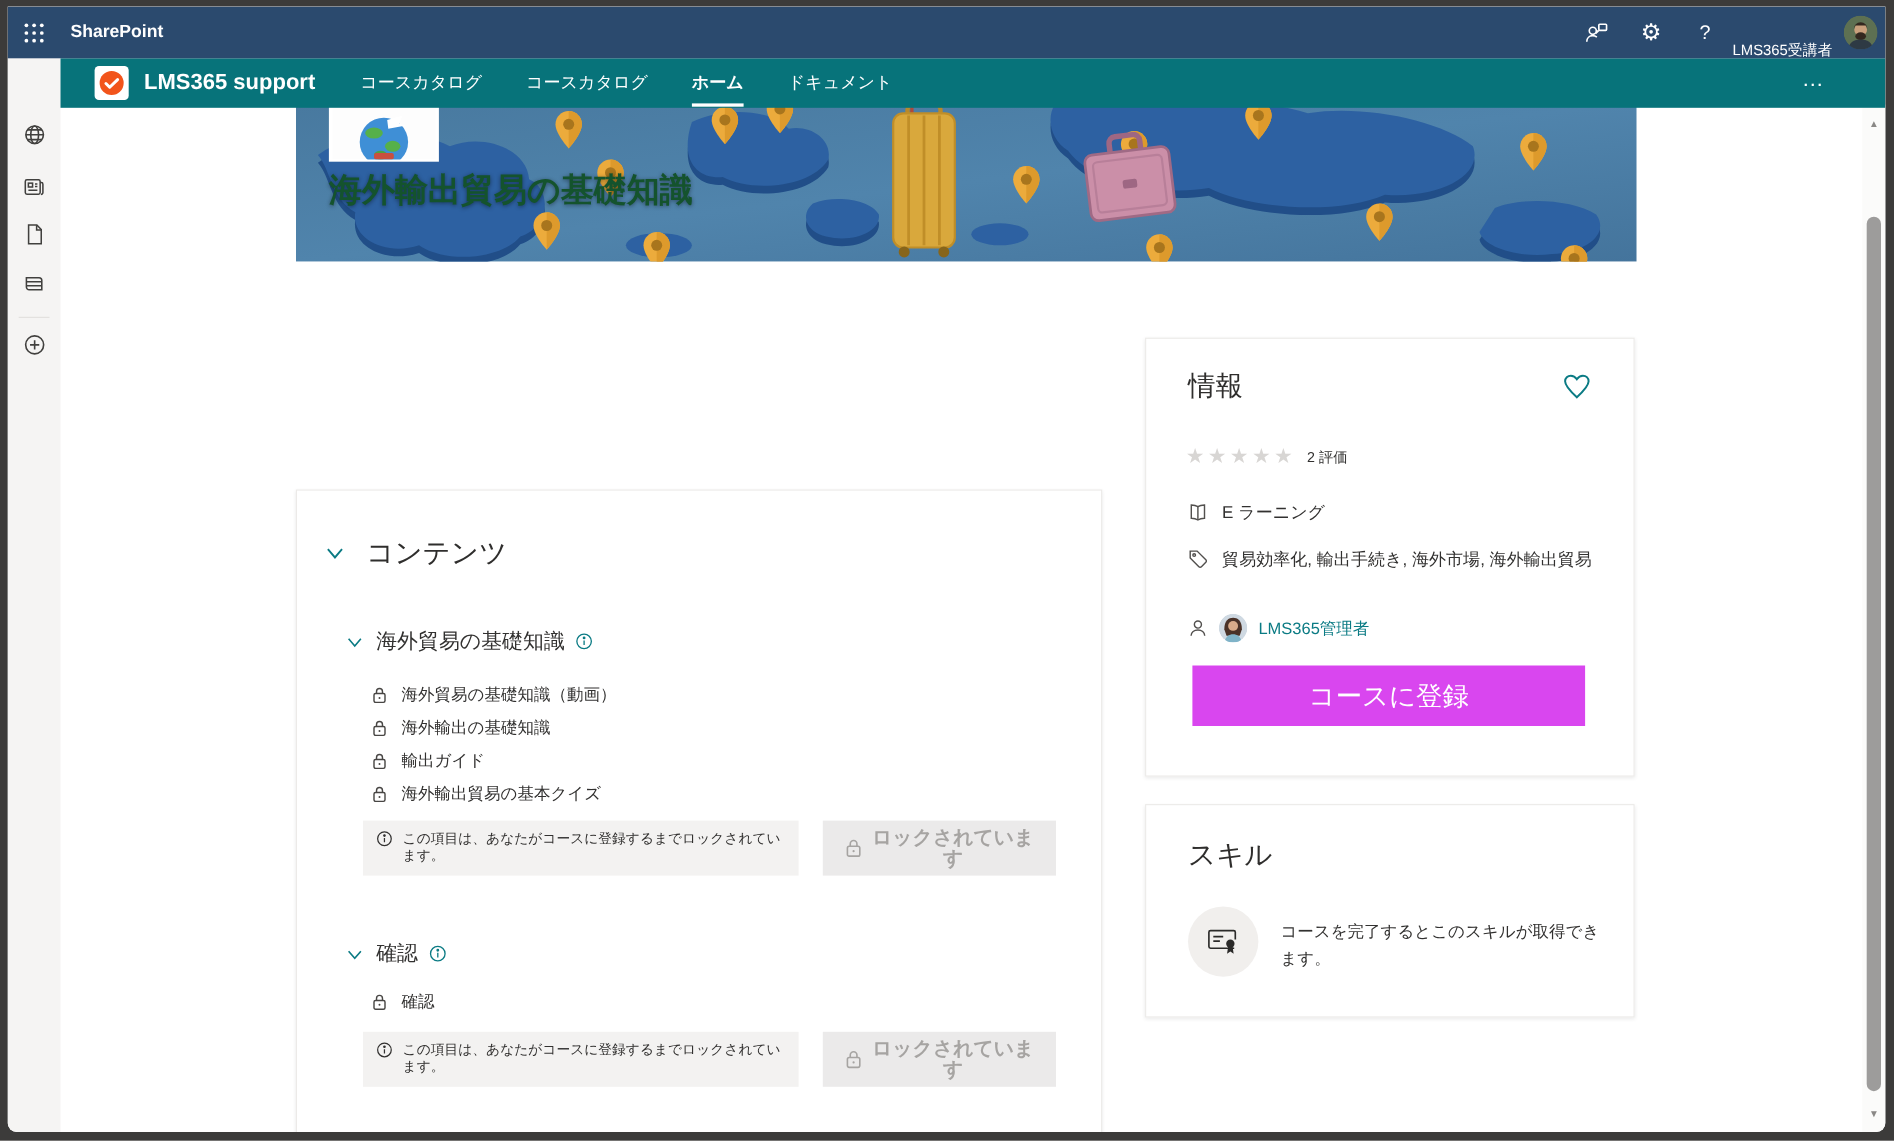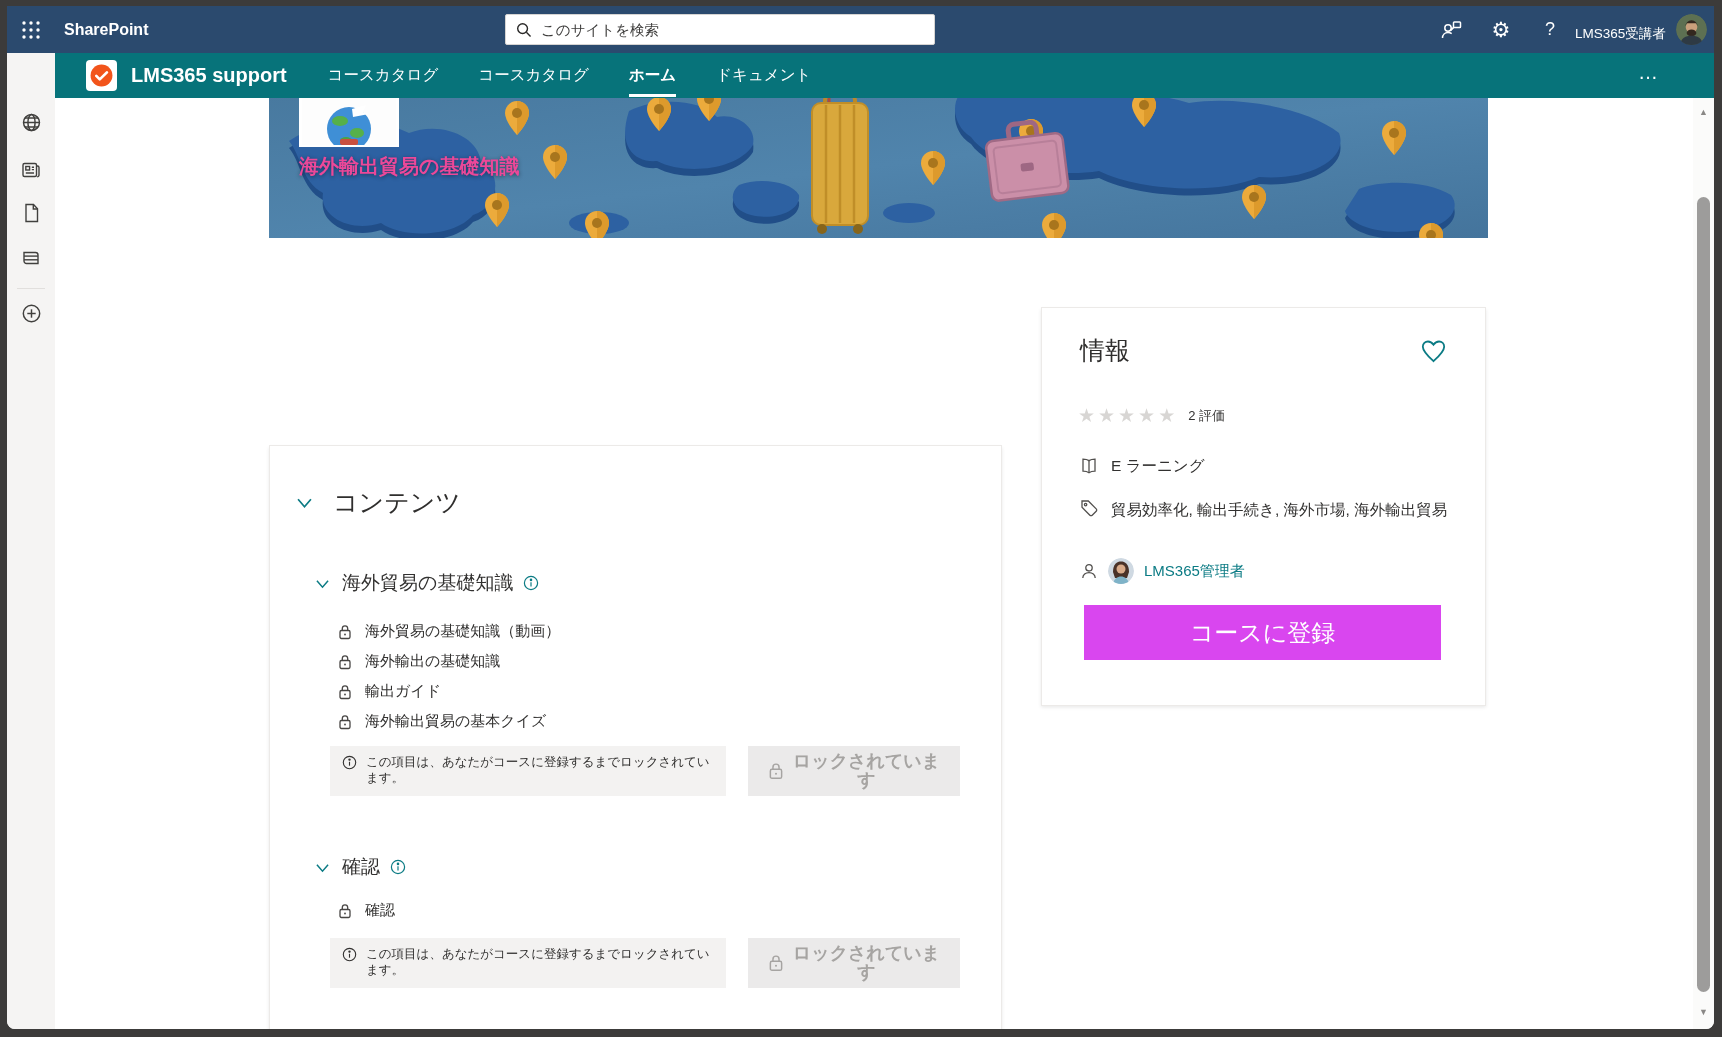--- a/index.html
+++ b/index.html
@@ -11,21 +11,21 @@
   
   .suite-bar { position:absolute; left:0; top:0; right:0; height:47px; background:#2b4a6e; z-index:30; }
   .waffle { position:absolute; left:0; top:0; width:48px; height:47px; display:flex; align-items:center; justify-content:center; color:#fff; cursor:pointer; }
   .sp-title { position:absolute; left:57px; top:0; height:47px; line-height:47px; color:#fff; font-size:16px; font-weight:700; }
   .searchbox { position:absolute; left:498px; top:8px; width:430px; height:31px; background:#fff; border:1px solid #d6d4d2; border-radius:2px;
                display:flex; align-items:center; padding:0 10px; gap:9px; color:#2b2a29; }
   .searchbox input { border:0; outline:0; flex:1; font-size:14.5px; font-family:inherit; color:#2b2a29; background:transparent; }
   .searchbox input::placeholder { color:#3b3a39; opacity:1; }
   .suite-ic { position:absolute; top:0; height:47px; width:40px; display:flex; align-items:center; justify-content:center; color:#fff; cursor:pointer; }
   .ic-share { left:1424px; } .ic-gear { left:1474px; font-size:21px; } .ic-help { left:1523px; font-size:18px; font-weight:400; }
-  .user-name { position:absolute; left:1568px; top:4px; height:47px; line-height:47px; color:#fff; font-size:13.5px;text-align:right; }
+  .user-name { position:absolute; left:1568px; top:16px; height:47px; line-height:47px; color:#fff; font-size:13.5px;text-align:right; }
   .avatar-btn { position:absolute; left:1669px; top:8px; width:31px; height:31px; border-radius:50%; overflow:hidden; cursor:pointer; }
 
   
   .site-nav { position:absolute; left:48px; top:47px; right:0; height:45px; background:#07737a; display:flex; align-items:center; z-index:25; }
   .lms-logo { width:31px; height:31px; background:#fff; border-radius:4px; margin-left:31px; display:flex; align-items:center; justify-content:center; cursor:pointer; }
   .site-title { color:#fff; font-size:20px; font-weight:700; margin-left:14px; cursor:pointer; }
   .nav-items { display:flex; margin-left:40px; gap:38px; height:100%; align-items:center; }
   .nav-item { color:#fff; font-size:15.5px; position:relative; cursor:pointer; padding:2px 1px;text-align:right; }
   .nav-item.active { font-weight:700; }
   .nav-item.active::after { content:""; position:absolute; left:1px; right:1px; bottom:-9px; height:3px; background:#fff; }
@@ -38,21 +38,21 @@
 
   
   .scrollbar { position:absolute; right:0; top:89px; bottom:0; width:21px; background:#fbfbfa; z-index:20; }
   .scroll-arrow { position:absolute; left:0; width:21px; text-align:center; color:#8a8886; font-size:9px; cursor:pointer; }
   .scroll-thumb { position:absolute; left:4px; width:13px; top:102px; height:795px; background:#9d9c9b; border-radius:7px; cursor:pointer; }
 
   
   .hero { position:absolute; left:262px; top:87px; width:1219px; height:145px; overflow:hidden; }
   .hero svg.map { position:absolute; left:0; top:0; }
   .hero-thumb { position:absolute; left:30px; top:0; width:100px; height:54px; background:#fff; display:flex; align-items:center; justify-content:center; overflow:hidden; }
-  .hero-title { position:absolute; left:30px; top:60px; color:#ec4899; font-size:20px; font-weight:700; text-shadow:0 1px 4px rgba(0,0,0,.45); }
+  .hero-title { position:absolute; left:30px; top:60px; color:#14532d; font-size:30px; font-weight:700; text-shadow:0 1px 4px rgba(0,0,0,.45); }
 
   
   .card { position:absolute; background:#fff; border:1px solid #eceae8; box-shadow:0 1.6px 3.6px rgba(0,0,0,.09); }
   .card-desc { left:262px; top:328px; width:733px; height:123px; display:flex; align-items:center; padding-left:27px; }
   .card-content { left:262px; top:439px; width:733px; height:625px; }
   .chev { color:#0b7b84; flex:0 0 auto; display:flex; cursor:pointer; }
   .h-card { font-size:25px; color:#2f2e2d; margin-left:21px; }
   .row-flex { position:absolute; display:flex; align-items:center; }
   .sec-title { font-size:19px; color:#323130; margin-left:13px; }
   .info-badge { margin-left:10px; display:flex; color:#0b7b84; cursor:pointer; }
@@ -102,29 +102,20 @@
           <circle cx="17" cy="3" r="1.7"></circle>
         <circle cx="3" cy="10" r="1.7"></circle>
           <circle cx="10" cy="10" r="1.7"></circle>
           <circle cx="17" cy="10" r="1.7"></circle>
         <circle cx="3" cy="17" r="1.7"></circle>
           <circle cx="10" cy="17" r="1.7"></circle>
           <circle cx="17" cy="17" r="1.7"></circle>
       </svg>
     </div>
     <div class="sp-title">SharePoint</div>
-    <div class="searchbox">
-      <span style="display:flex">
-        <svg width="16" height="16" viewBox="0 0 17 17" fill="none" stroke="currentColor" stroke-width="1.5">
-          <circle cx="7" cy="7" r="5.2"></circle>
-            <line x1="11" y1="11" x2="15.5" y2="15.5"></line>
-        </svg>
-      </span>
-      <input type="text" value="" placeholder="このサイトを検索" style="">
-    </div>
     <div class="suite-ic ic-share">
       <svg width="21" height="20" viewBox="0 0 21 20" fill="none" stroke="currentColor" stroke-width="1.5">
         <circle cx="7" cy="8" r="3.2"></circle>
         <path d="M1.5 18c0-3.4 2.5-5.6 5.5-5.6 1.4 0 2.7.5 3.7 1.3"></path>
         <rect x="12.5" y="2" width="7" height="5.6" rx="0.8"></rect>
         <path d="M12.5 7.6l-1.8 1.8V7.6"></path>
       </svg>
     </div>
     <div class="suite-ic ic-gear">⚙</div>
     <div class="suite-ic ic-help">?</div>
@@ -441,14 +432,27 @@
           <path d="M5 14C5 6 9 3.5 13 3.5S21 6 21 14l-2 6H7z" fill="#4a3228"></path>
           <circle cx="13" cy="11" r="4.5" fill="#d9ab8a"></circle>
           <path d="M5 26c1-5.5 4.5-7.5 8-7.5s7 2 8 7.5z" fill="#7fb3c8"></path>
         </svg>
       </span>
       <span class="author-link">LMS365管理者</span>
     </div>
     <button class="enroll-btn">コースに登録</button>
   </div>
 
+  <div class="card card-skills">
+    <div class="skills-title">スキル</div>
+    <div class="skill-circle">
+      <svg width="30" height="26" viewBox="0 0 30 26" fill="none" stroke="currentColor" stroke-width="1.5">
+        <path d="M25 19H3.5A1.5 1.5 0 0 1 2 17.5v-13A1.5 1.5 0 0 1 3.5 3h21A1.5 1.5 0 0 1 26 4.5V11"></path>
+        <line x1="6" y1="8.5" x2="15" y2="8.5"></line>
+          <line x1="6" y1="12.5" x2="12" y2="12.5"></line>
+        <circle cx="21.5" cy="15" r="3.8" fill="currentColor" stroke="none"></circle>
+        <path d="M19.5 17.5L18.5 24l3-1.9 3 1.9-1-6.5z" fill="currentColor" stroke="none"></path>
+      </svg>
+    </div>
+    <div class="skill-text">コースを完了するとこのスキルが取得できます。</div>
+  </div>
 
 </div>
 
 </body></html>

